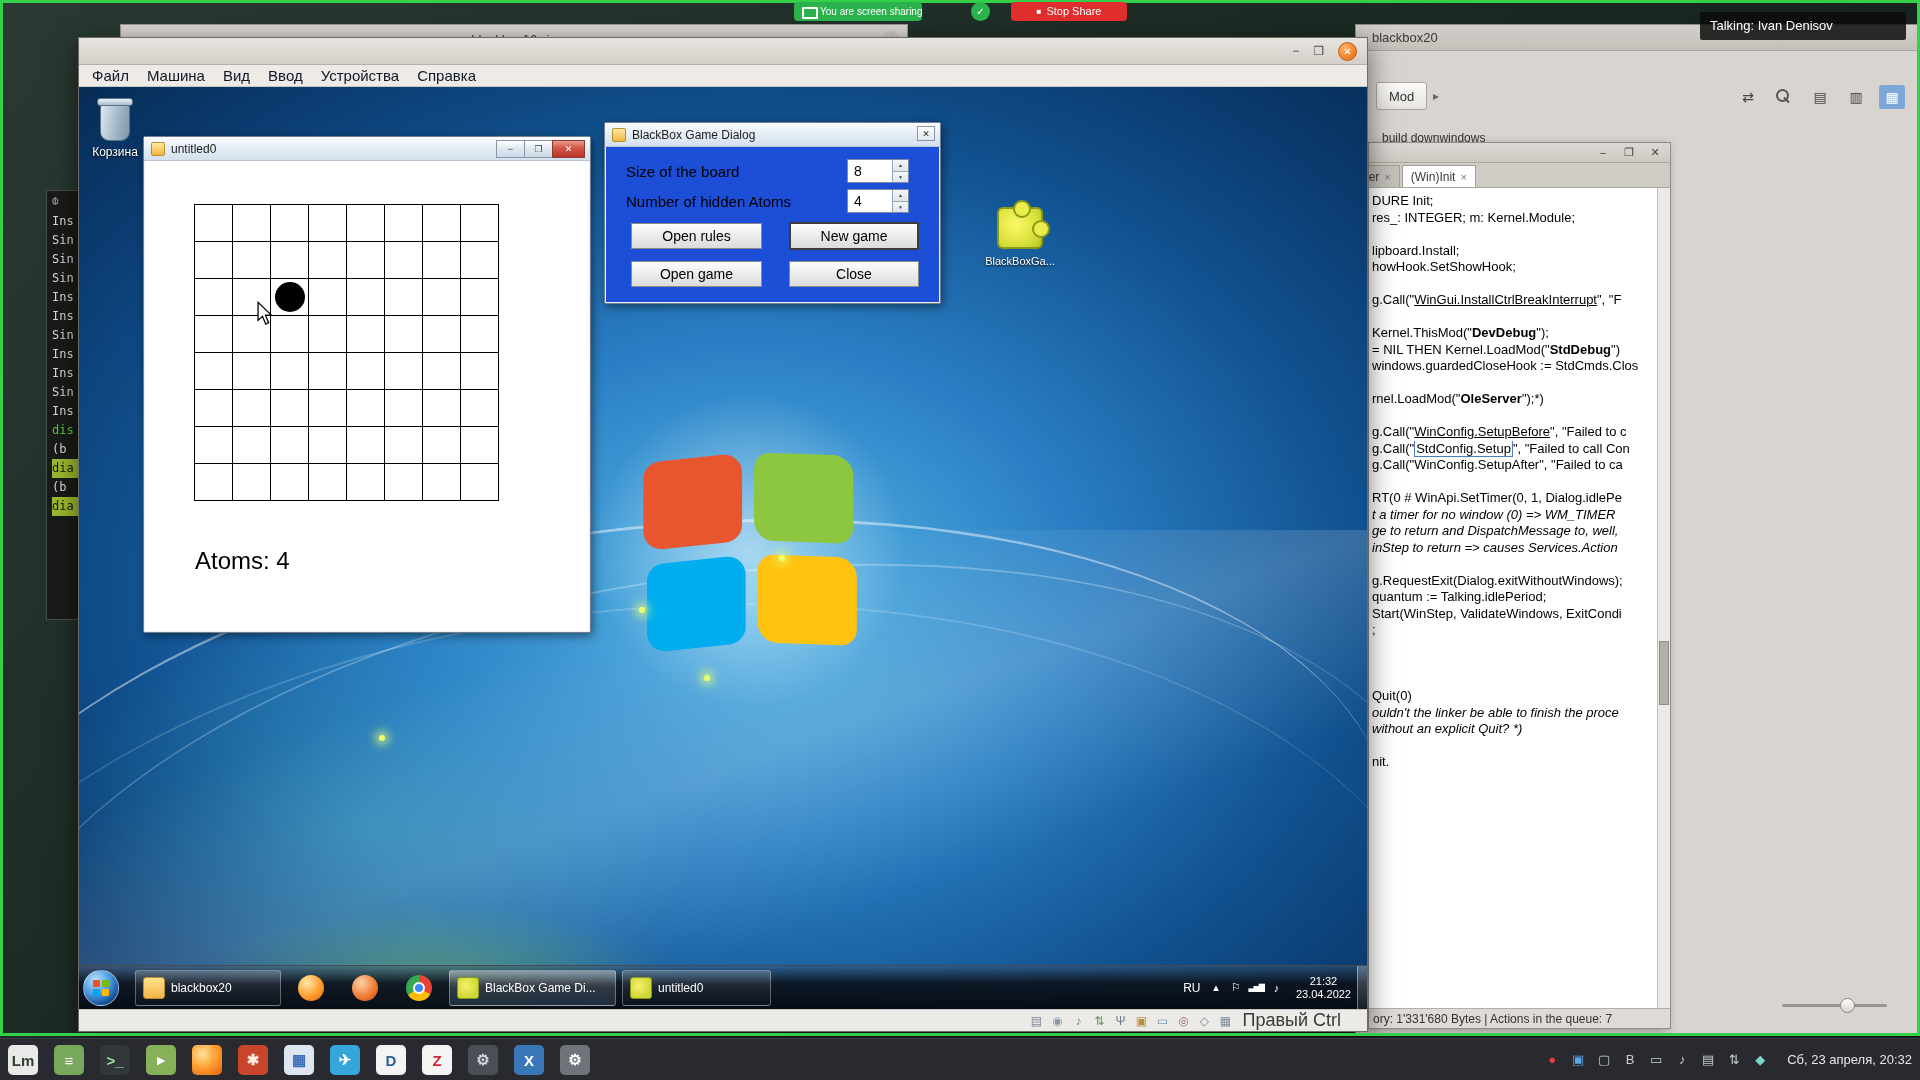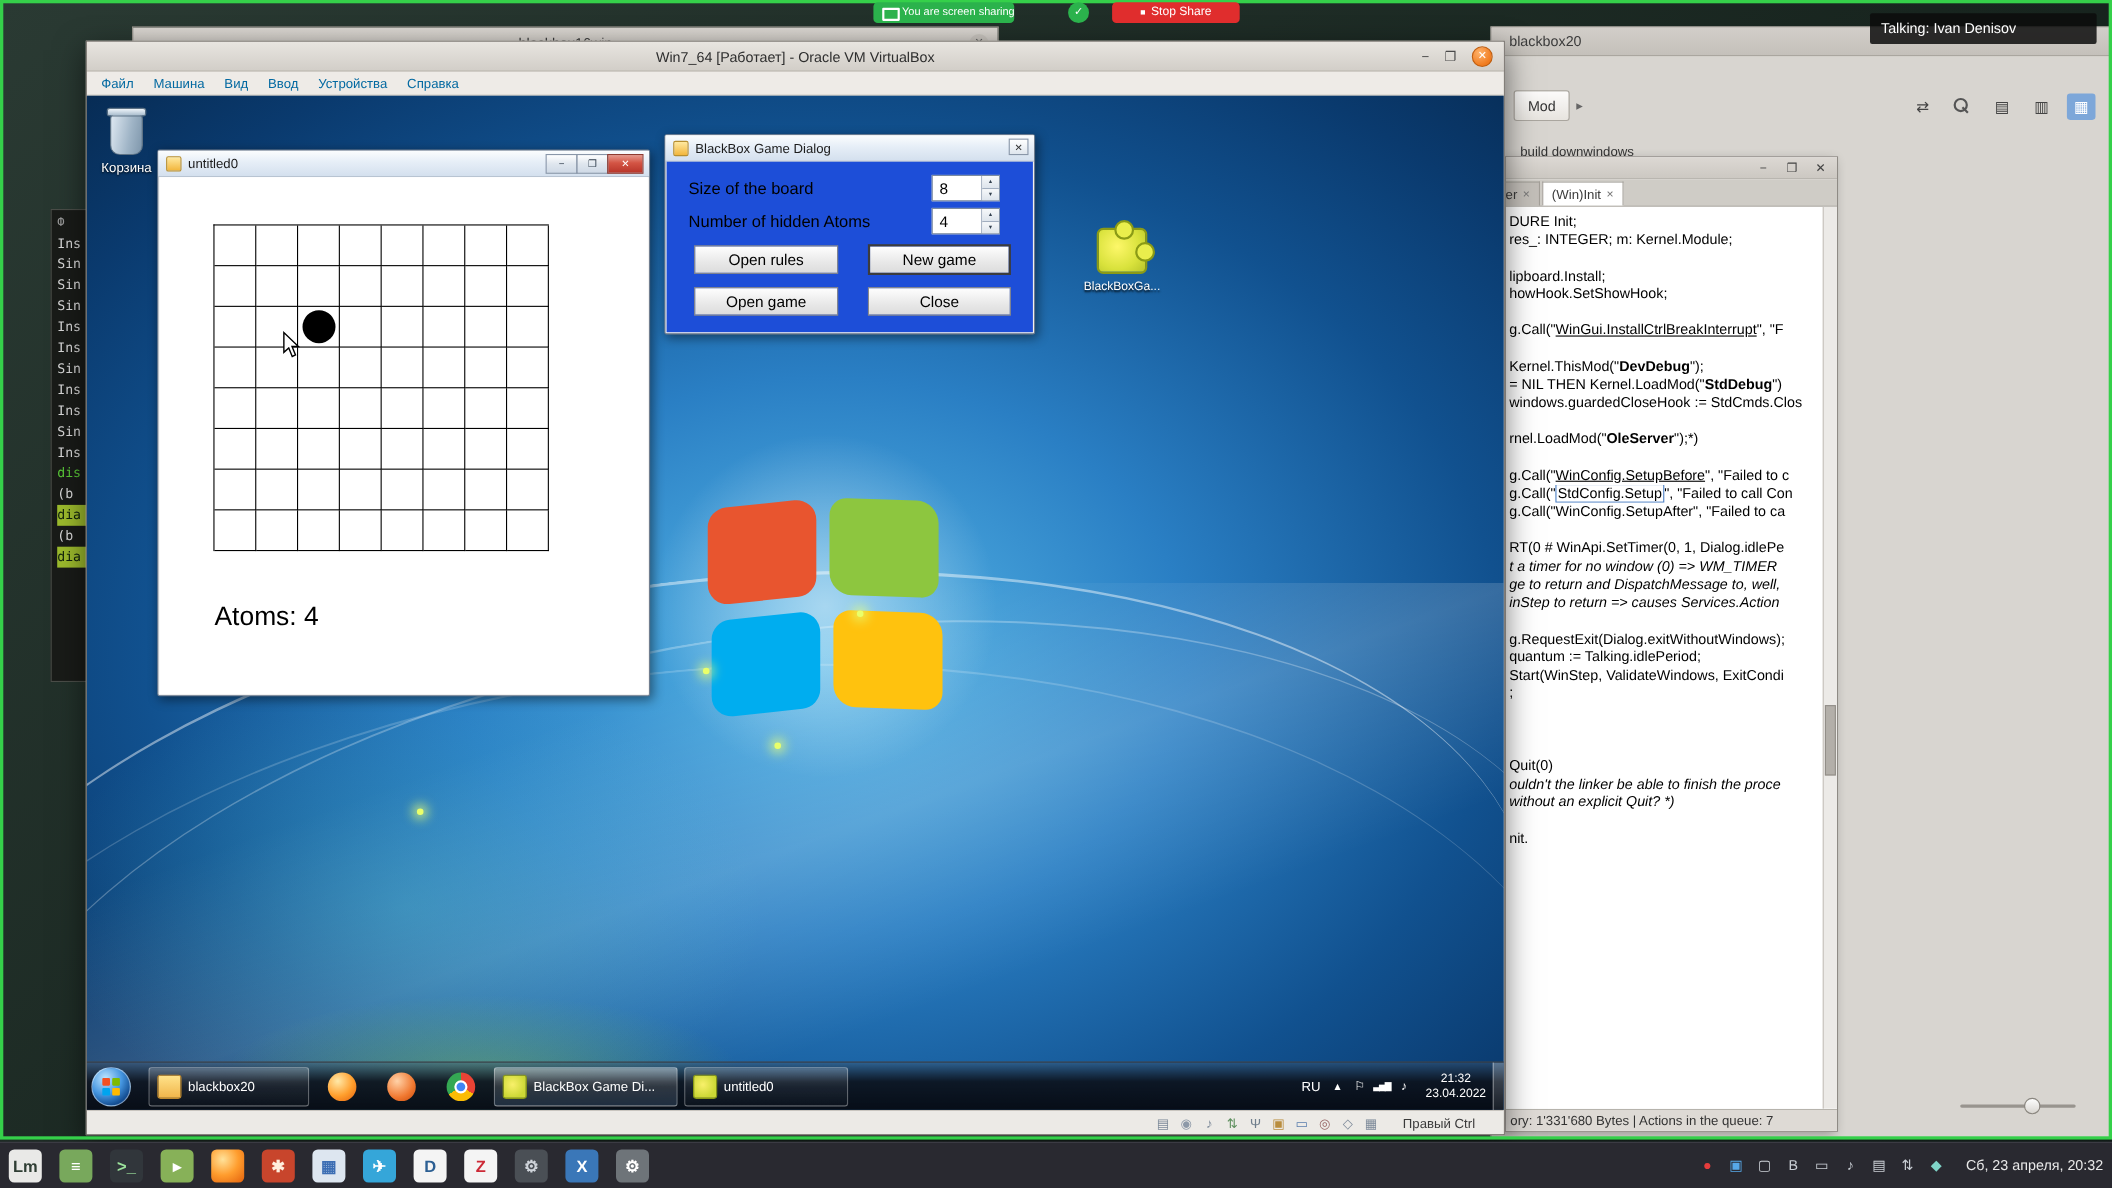--- a/index.html
+++ b/index.html
@@ -54,24 +54,24 @@
 .ed-status{height:20px;background:#dedad5;border-top:1px solid #b2aea8;font-size:12px;color:#333;display:flex;align-items:center;padding-left:4px;white-space:nowrap;overflow:hidden}
 
 
 .vbox{position:absolute;left:78px;top:37px;width:1290px;height:995px;z-index:10;display:flex;flex-direction:column;border:1px solid #6e6a64;box-shadow:0 8px 26px rgba(0,0,0,.55);background:#e6e3de}
 .vb-title{height:27px;background:linear-gradient(#e8e5e0,#d2cec8);display:flex;align-items:center;position:relative;border-bottom:1px solid #b5b1aa;flex:none}
 .vb-title-text{flex:1;text-align:center;font-size:13px;color:#2e2e2e}
 .vb-controls{position:absolute;right:10px;top:0;height:100%;display:flex;align-items:center;gap:14px}
 .vb-wc{color:#4a4a4a;font-size:12px}
 .vb-close{width:19px;height:19px;border-radius:50%;background:radial-gradient(circle at 35% 30%,#ffb36b,#f07b1f 70%);color:#fff;font-size:10px;display:flex;align-items:center;justify-content:center;border:1px solid #c05e10}
 .vb-menu{height:22px;background:#eeebe7;display:flex;align-items:center;padding-left:4px;border-bottom:1px solid #c9c5bf;flex:none}
-.mi{padding:0 9px;font-size:12px;color:#0369a1}
+.mi{padding:0 9px;font-size:15px;color:#0f172a}
 .vb-status{height:22px;background:#eceae6;border-top:1px solid #c9c5bf;display:flex;align-items:center;justify-content:flex-end;gap:5px;padding-right:26px;flex:none}
 .vsic{width:16px;height:16px;font-size:12px;line-height:16px;text-align:center}
-.vb-hostkey{font-size:12px;color:#3a3a3a;margin-left:16px}
+.vb-hostkey{font-size:18px;color:#3a3a3a;margin-left:4px}
 
 
 .vb-screen{flex:1;position:relative;overflow:hidden;background:radial-gradient(ellipse at 52% 55%,#57b8e8 0%,#2a7fc4 35%,#11518f 65%,#0a3a6e 85%,#072c55 100%)}
 .wp-band{position:absolute;left:0;top:48%;width:100%;height:52%;background:linear-gradient(160deg,rgba(255,255,255,0) 30%,rgba(255,255,255,.16) 50%,rgba(255,255,255,0) 70%);pointer-events:none}
 .wp-teal{position:absolute;left:-5%;top:55%;width:55%;height:50%;background:radial-gradient(ellipse,rgba(90,210,220,.30),rgba(90,210,220,0) 65%);pointer-events:none}
 .wp-grass{position:absolute;left:8%;top:88%;width:40%;height:18%;background:radial-gradient(ellipse,rgba(150,210,70,.38),rgba(150,210,70,0) 65%);pointer-events:none}
 .sw{position:absolute;border-radius:50%;border-top:2px solid rgba(255,255,255,.45);pointer-events:none}
 .sw1{width:1500px;height:760px;left:-180px;top:440px;transform:rotate(-7deg);border-top-width:3px}
 .sw2{width:1500px;height:760px;left:-120px;top:490px;transform:rotate(-9deg);opacity:.6}
 .sw3{width:1600px;height:900px;left:-220px;top:520px;transform:rotate(-5deg);opacity:.4}
@@ -286,21 +286,20 @@
         <div class="ed-thumb"></div>
       </div>
     </div>
     <div class="ed-status">
       <span>ory: 1'331'680 Bytes | Actions in the queue: 7</span>
     </div>
   </div>
 
   <div class="vbox">
     <div class="vb-title">
-      <div class="vb-title-text">Win7_64 [Работает] - Oracle VM VirtualBox</div>
       <div class="vb-controls">
         <span class="vb-wc">−</span>
         <span class="vb-wc">❐</span>
         <span class="vb-close">✕</span>
       </div>
     </div>
     <div class="vb-menu">
         <div class="mi">Файл</div>
         <div class="mi">Машина</div>
         <div class="mi">Вид</div>

